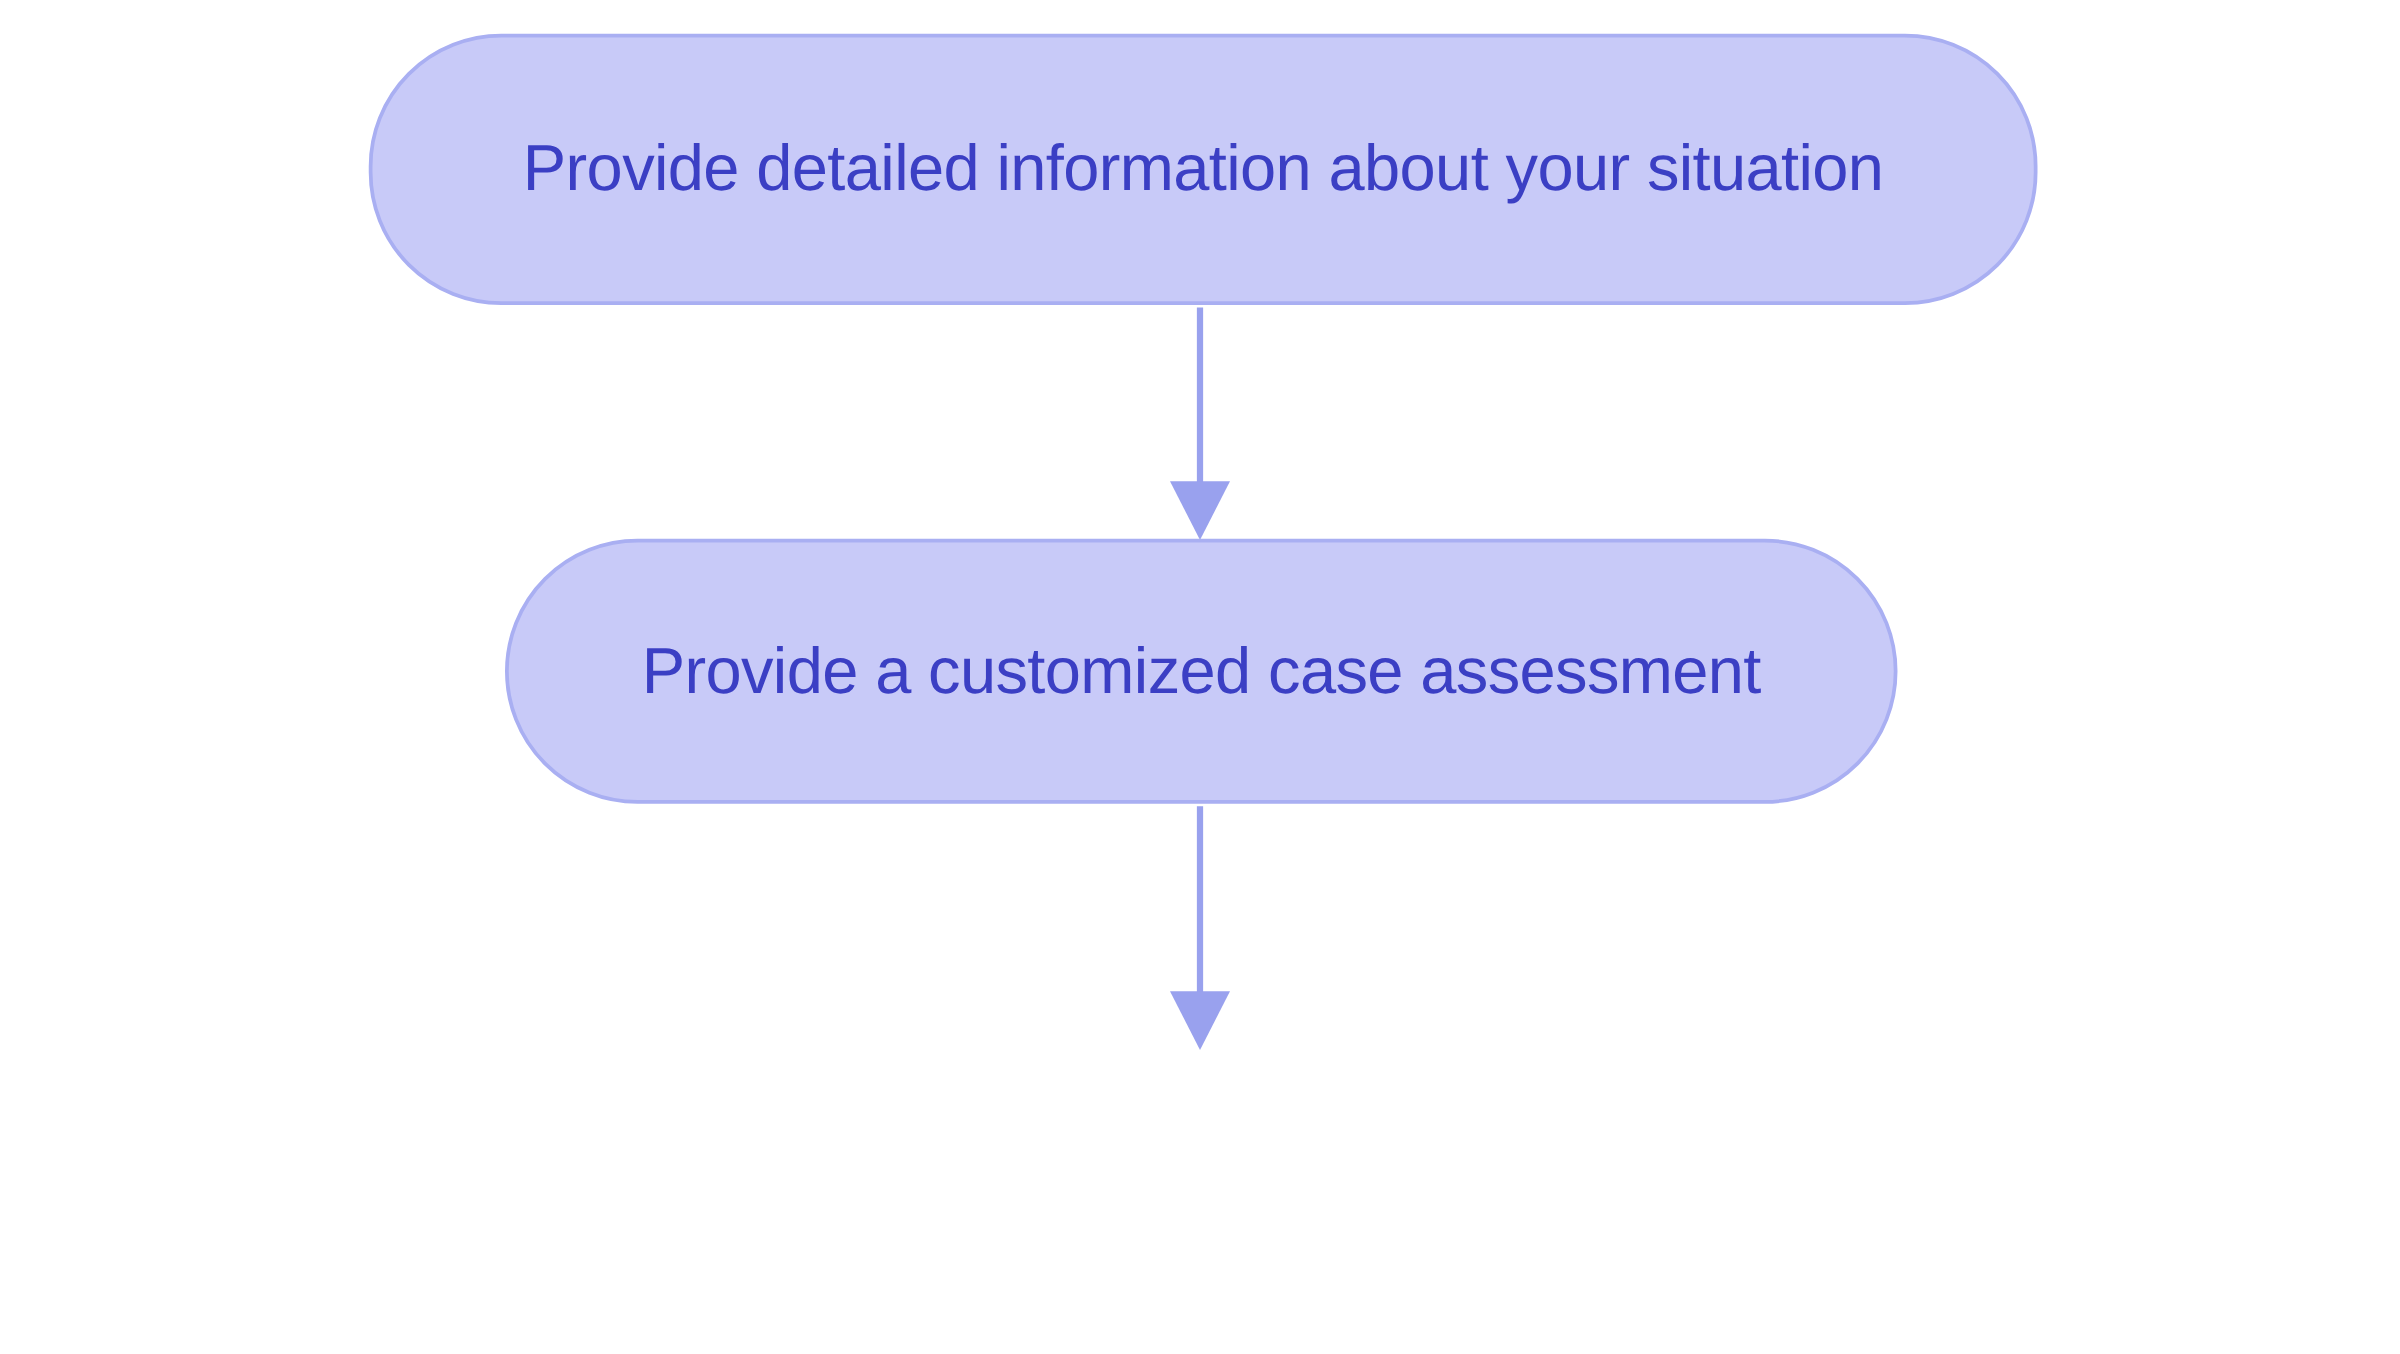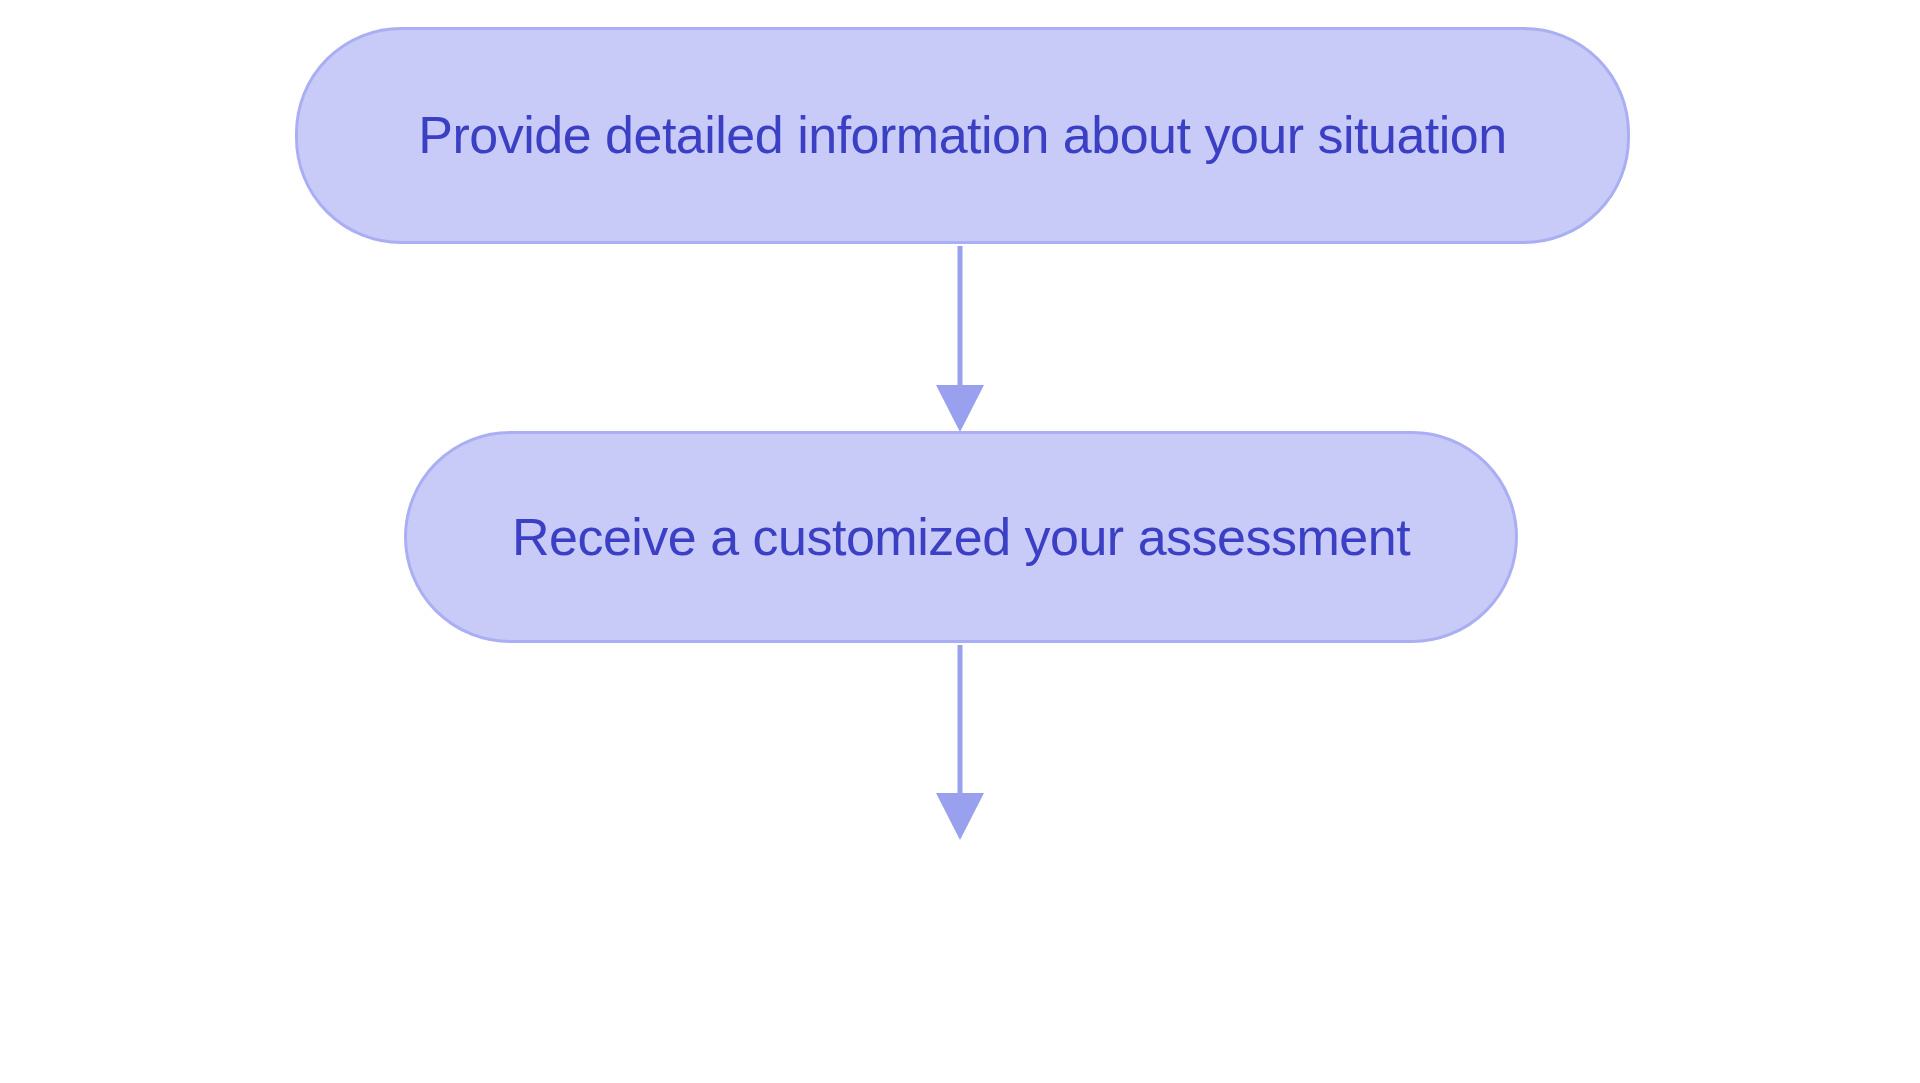--- a/index.html
+++ b/index.html
@@ -59,21 +59,21 @@
   <div class="node node-1">
     <span class="node-label">Provide detailed information about your situation</span>
   </div>
 
   <svg class="arrow-svg arrow-1" viewBox="0 0 54 186">
     <line x1="27" y1="0" x2="27" y2="142" stroke-width="5" stroke="#99a1ee"></line>
     <polygon points="3,139 51,139 27,186" fill="#99a1ee"></polygon>
   </svg>
 
   <div class="node node-2">
-    <span class="node-label">Receive a customized your assessment</span>
+    <span class="node-label">Provide a customized case assessment</span>
   </div>
 
   <svg class="arrow-svg arrow-2" viewBox="0 0 54 195">
     <line x1="27" y1="0" x2="27" y2="151" stroke-width="5" stroke="#99a1ee"></line>
     <polygon points="3,148 51,148 27,195" fill="#99a1ee"></polygon>
   </svg>
 
 
 </div>
 

